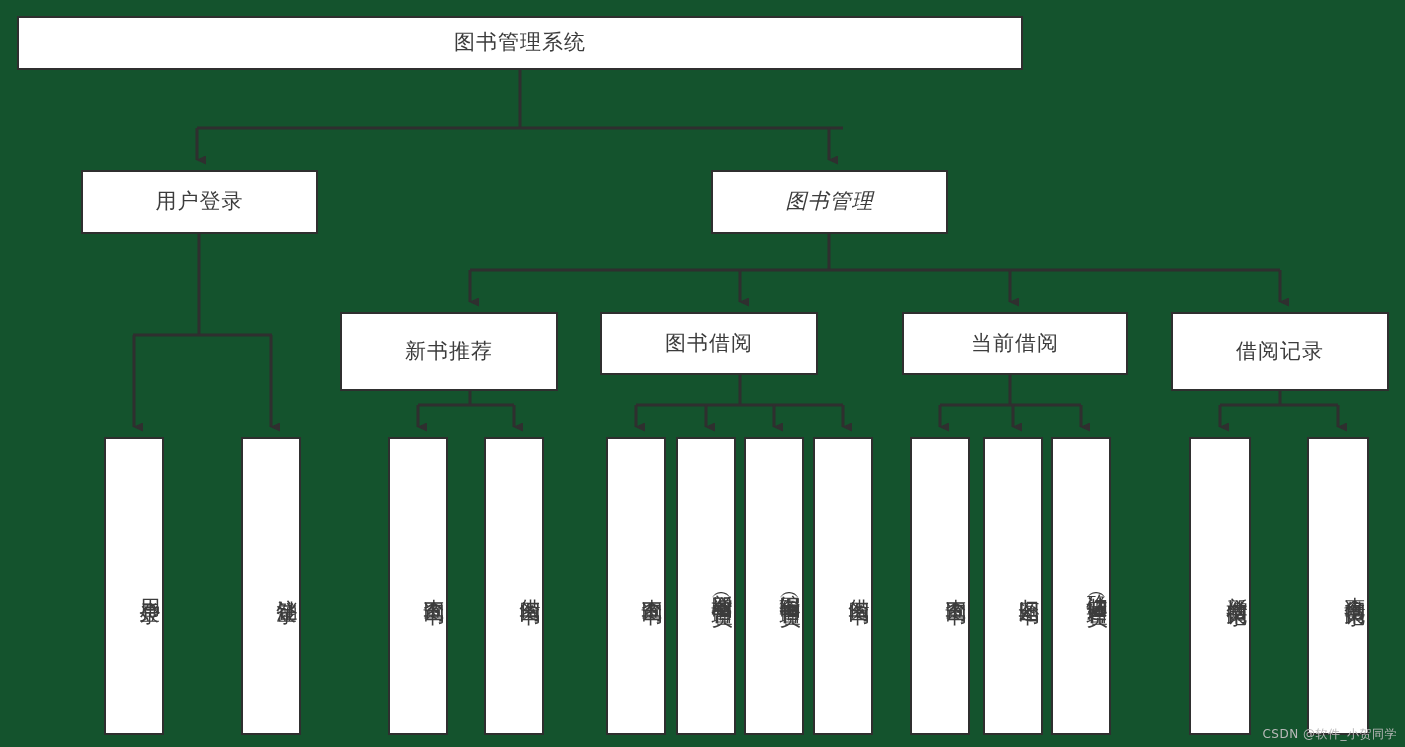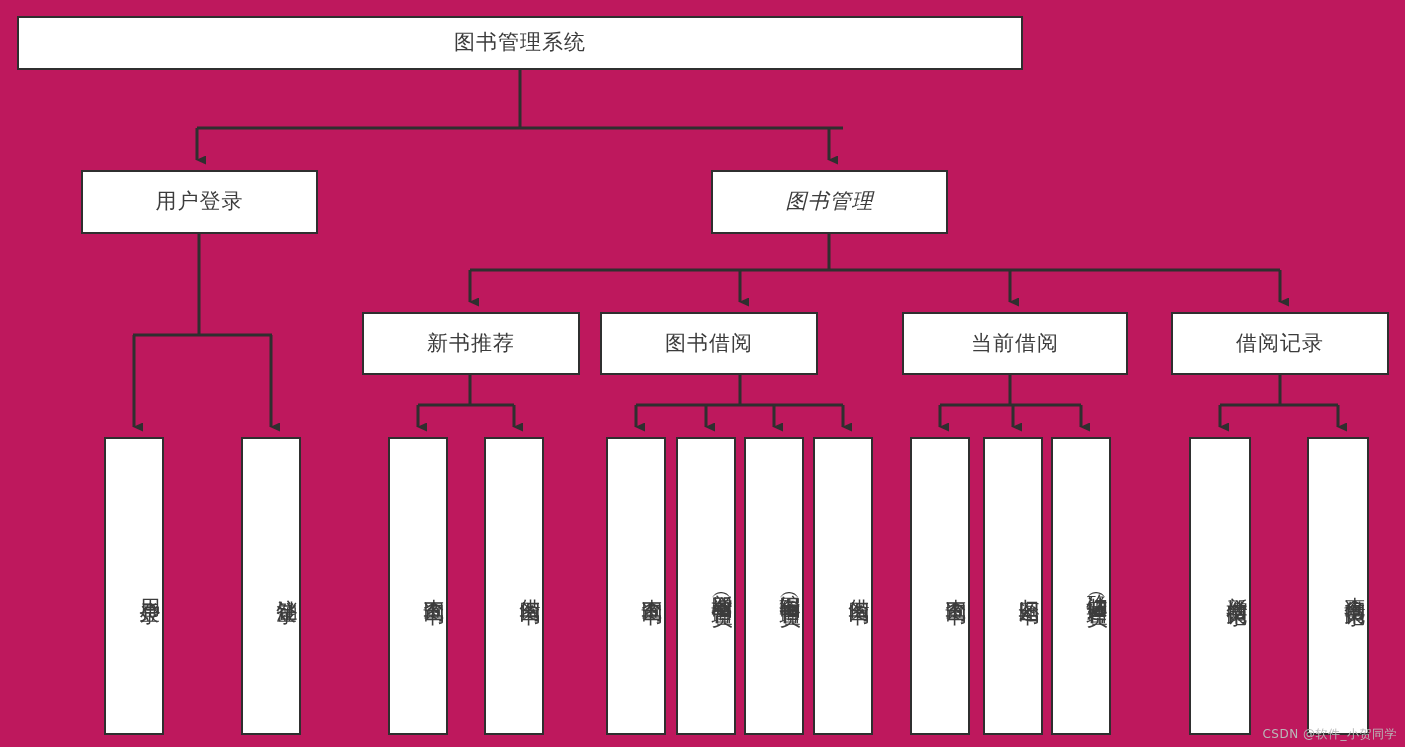--- a/index.html
+++ b/index.html
@@ -7,21 +7,21 @@
     padding: 0;
     background: #ffffff;
   }
   body {
     font-family: "DejaVu Sans", "Liberation Sans", sans-serif;
   }
   #diagram-root {
     position: relative;
     width: 1405px;
     height: 747px;
-    background: #be185d;
+    background: #14532d;
     overflow: hidden;
   }
   #svg-layer {
     position: absolute;
     left: 0;
     top: 0;
     width: 1405px;
     height: 747px;
   }
   .node {
@@ -130,30 +130,30 @@
     <span class="label">图书管理系统</span>
   </div>
 
   <div class="node horizontal" style="left:81px; top:170px; width:237px; height:64px;">
     <span class="label">用户登录</span>
   </div>
   <div class="node horizontal" style="left:711px; top:170px; width:237px; height:64px;font-style:italic;">
     <span class="label">图书管理</span>
   </div>
 
-  <div class="node horizontal" style="left:362px; top:312px; width:218px; height:63px;">
+  <div class="node horizontal" style="left:340px; top:312px; width:218px; height:79px;">
     <span class="label">新书推荐</span>
   </div>
   <div class="node horizontal" style="left:600px; top:312px; width:218px; height:63px;">
     <span class="label">图书借阅</span>
   </div>
   <div class="node horizontal" style="left:902px; top:312px; width:226px; height:63px;">
     <span class="label">当前借阅</span>
   </div>
-  <div class="node horizontal" style="left:1171px; top:312px; width:218px; height:63px;">
+  <div class="node horizontal" style="left:1171px; top:312px; width:218px; height:79px;">
     <span class="label">借阅记录</span>
   </div>
 
   <div class="node vertical" style="left:104px; top:437px; width:60px; height:298px;">
     <span class="label">用户登录</span>
   </div>
   <div class="node vertical" style="left:241px; top:437px; width:60px; height:298px;">
     <span class="label">注销登录</span>
   </div>
 

